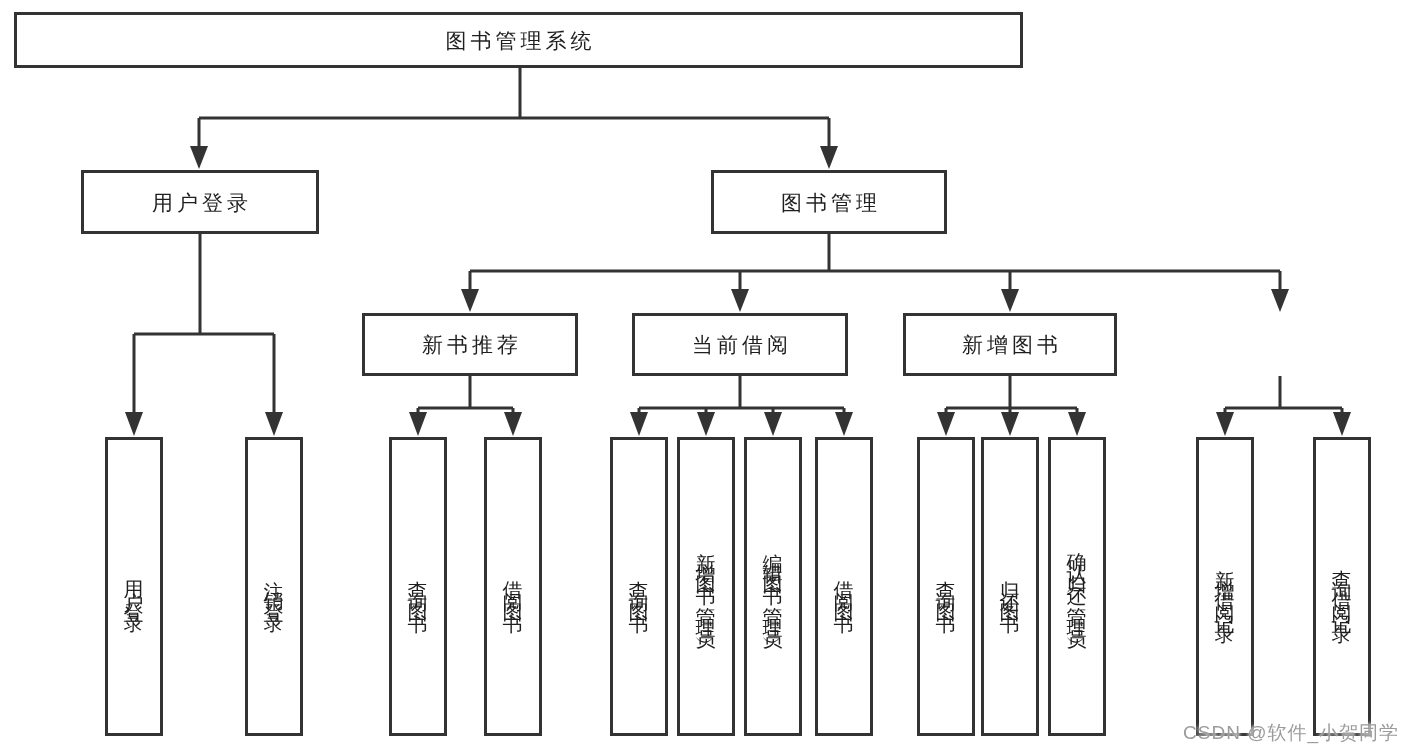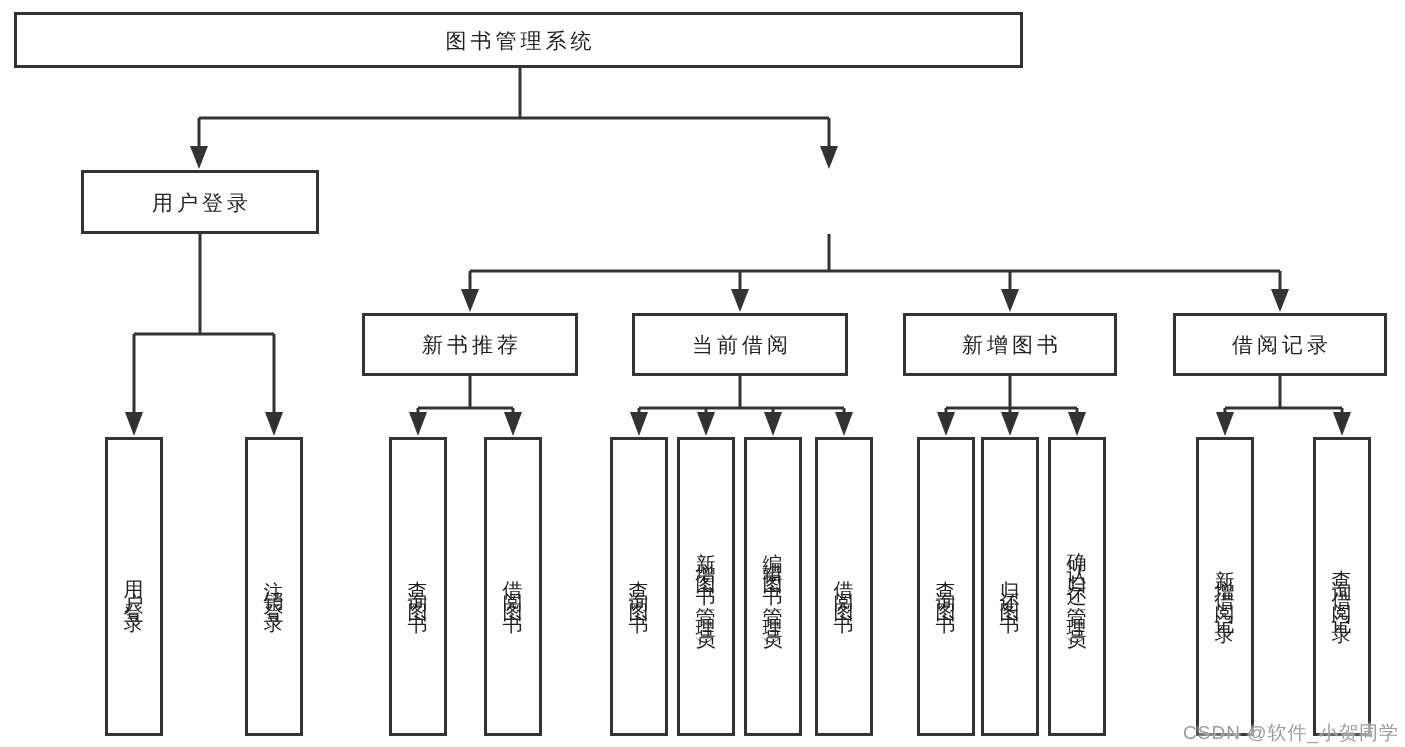--- a/index.html
+++ b/index.html
@@ -141,33 +141,33 @@
     </g>
   </svg>
 
   <div class="node hbox" id="node-root">
     <span>图书管理系统</span>
   </div>
 
   <div class="node hbox" id="node-user-login">
     <span>用户登录</span>
   </div>
+  <div class="node hbox" id="node-book-management">
+    <span>图书管理</span>
+  </div>
 
   <div class="node hbox l3" id="node-new-book-recommend">
     <span>新书推荐</span>
   </div>
   <div class="node hbox l3" id="node-book-borrowing">
     <span>当前借阅</span>
   </div>
   <div class="node hbox l3" id="node-current-borrowing">
     <span>新增图书</span>
   </div>
-  <div class="node hbox l3" id="node-borrow-records">
-    <span>借阅记录</span>
-  </div>
 
   <div class="node vbox" id="leaf-user-login">
     <span>用户登录</span>
   </div>
   <div class="node vbox" id="leaf-logout-login">
     <span>注销登录</span>
   </div>
 
   <div class="node vbox" id="leaf-query-books-1">
     <span>查询图书</span>

